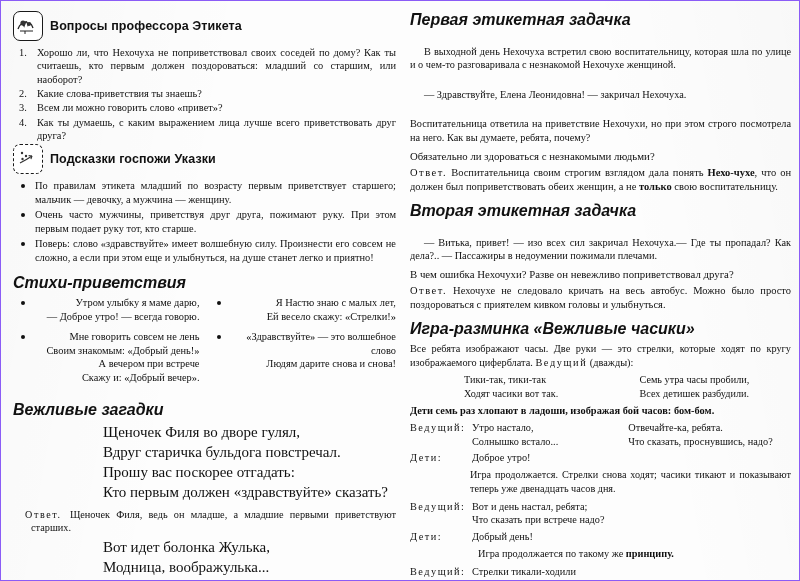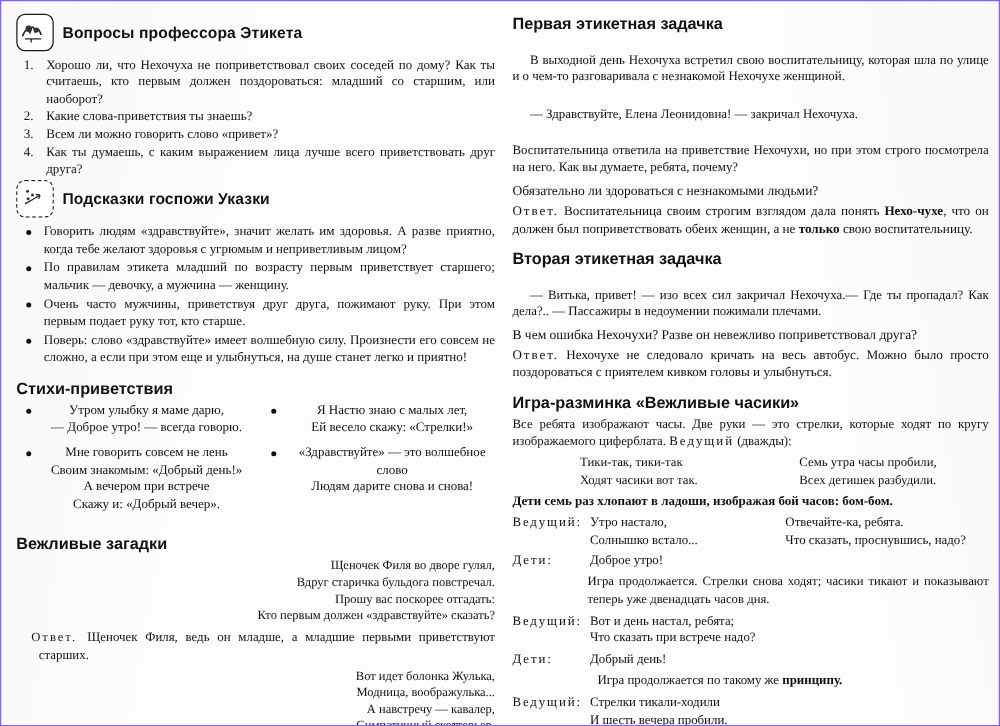--- a/index.html
+++ b/index.html
@@ -55,23 +55,24 @@
   .hdr-title {
     font-family: "Liberation Sans", sans-serif;
     font-weight: bold;
     font-size: 12.5px;
     letter-spacing: 0.1px;
     color: #111;
   }
   .sec-title {
     font-family: "Liberation Sans", sans-serif;
     font-weight: bold;
-    font-size: 13px;
+    font-size: 16px;
     color: #111;
     margin: 10px 0 4px 0;
+    font-style: italic;
   }
   .sec-title.tight { margin-top: 8px; }
 
   
   .badge {
     width: 28px; height: 28px;
     border: 1.4px solid #1a1a1a;
     border-radius: 7px;
     display: block;
     flex: 0 0 auto;
@@ -130,31 +131,30 @@
   }
 
   
   .poem-cols {
     display: flex;
     gap: 10px;
   }
   .poem-col { width: 50%; }
   .poem-col ul.blist > li {
     margin-bottom: 7px;
-    text-align: center;
+    text-align: right;
   }
   .poem-line { display: block; }
 
   
   .riddle {
     margin: 4px 0 0 0;
     padding-left: 90px;
-    font-size: 10px;
+    font-size: 15px;
     line-height: 1.32;
-    text-align: right;
   }
   .riddle .poem-line { display: block; }
   .answer {
     margin: 5px 0 0 0;
     padding-left: 18px;
     text-indent: -6px;
     font-size: 10.3px;
     line-height: 1.3;
     text-align: justify;
   }
@@ -283,21 +283,20 @@
             <circle cx="12" cy="11" r="1.2" fill="#333"></circle>
             <circle cx="8.5" cy="14" r="1.2" fill="#333"></circle>
             <path d="M6 18 Q12 15 18 11" stroke="#333" stroke-width="1.2" fill="none"></path>
             <path d="M18 11 l-3.4 -0.4 M18 11 l-1.1 3.1" stroke="#333" stroke-width="1.1" fill="none"></path>
           </svg>
         </span>
         <span class="hdr-title">Подсказки госпожи Указки</span>
       </div>
 
       <ul class="blist">
-        <li>Говорить людям «здравствуйте», значит желать им здоровья. А разве приятно, когда тебе желают здоровья с угрюмым и неприветливым лицом?</li>
         <li>По правилам этикета младший по возрасту первым приветствует старшего; мальчик — девочку, а мужчина — женщину.</li>
         <li>Очень часто мужчины, приветствуя друг друга, пожимают руку. При этом первым подает руку тот, кто старше.</li>
         <li>Поверь: слово «здравствуйте» имеет волшебную силу. Произнести его совсем не сложно, а если при этом еще и улыбнуться, на душе станет легко и приятно!</li>
       </ul>
 
       <div class="sec-title">Стихи-приветствия</div>
       <div class="poem-cols">
         <div class="poem-col">
           <ul class="blist">
             <li>

